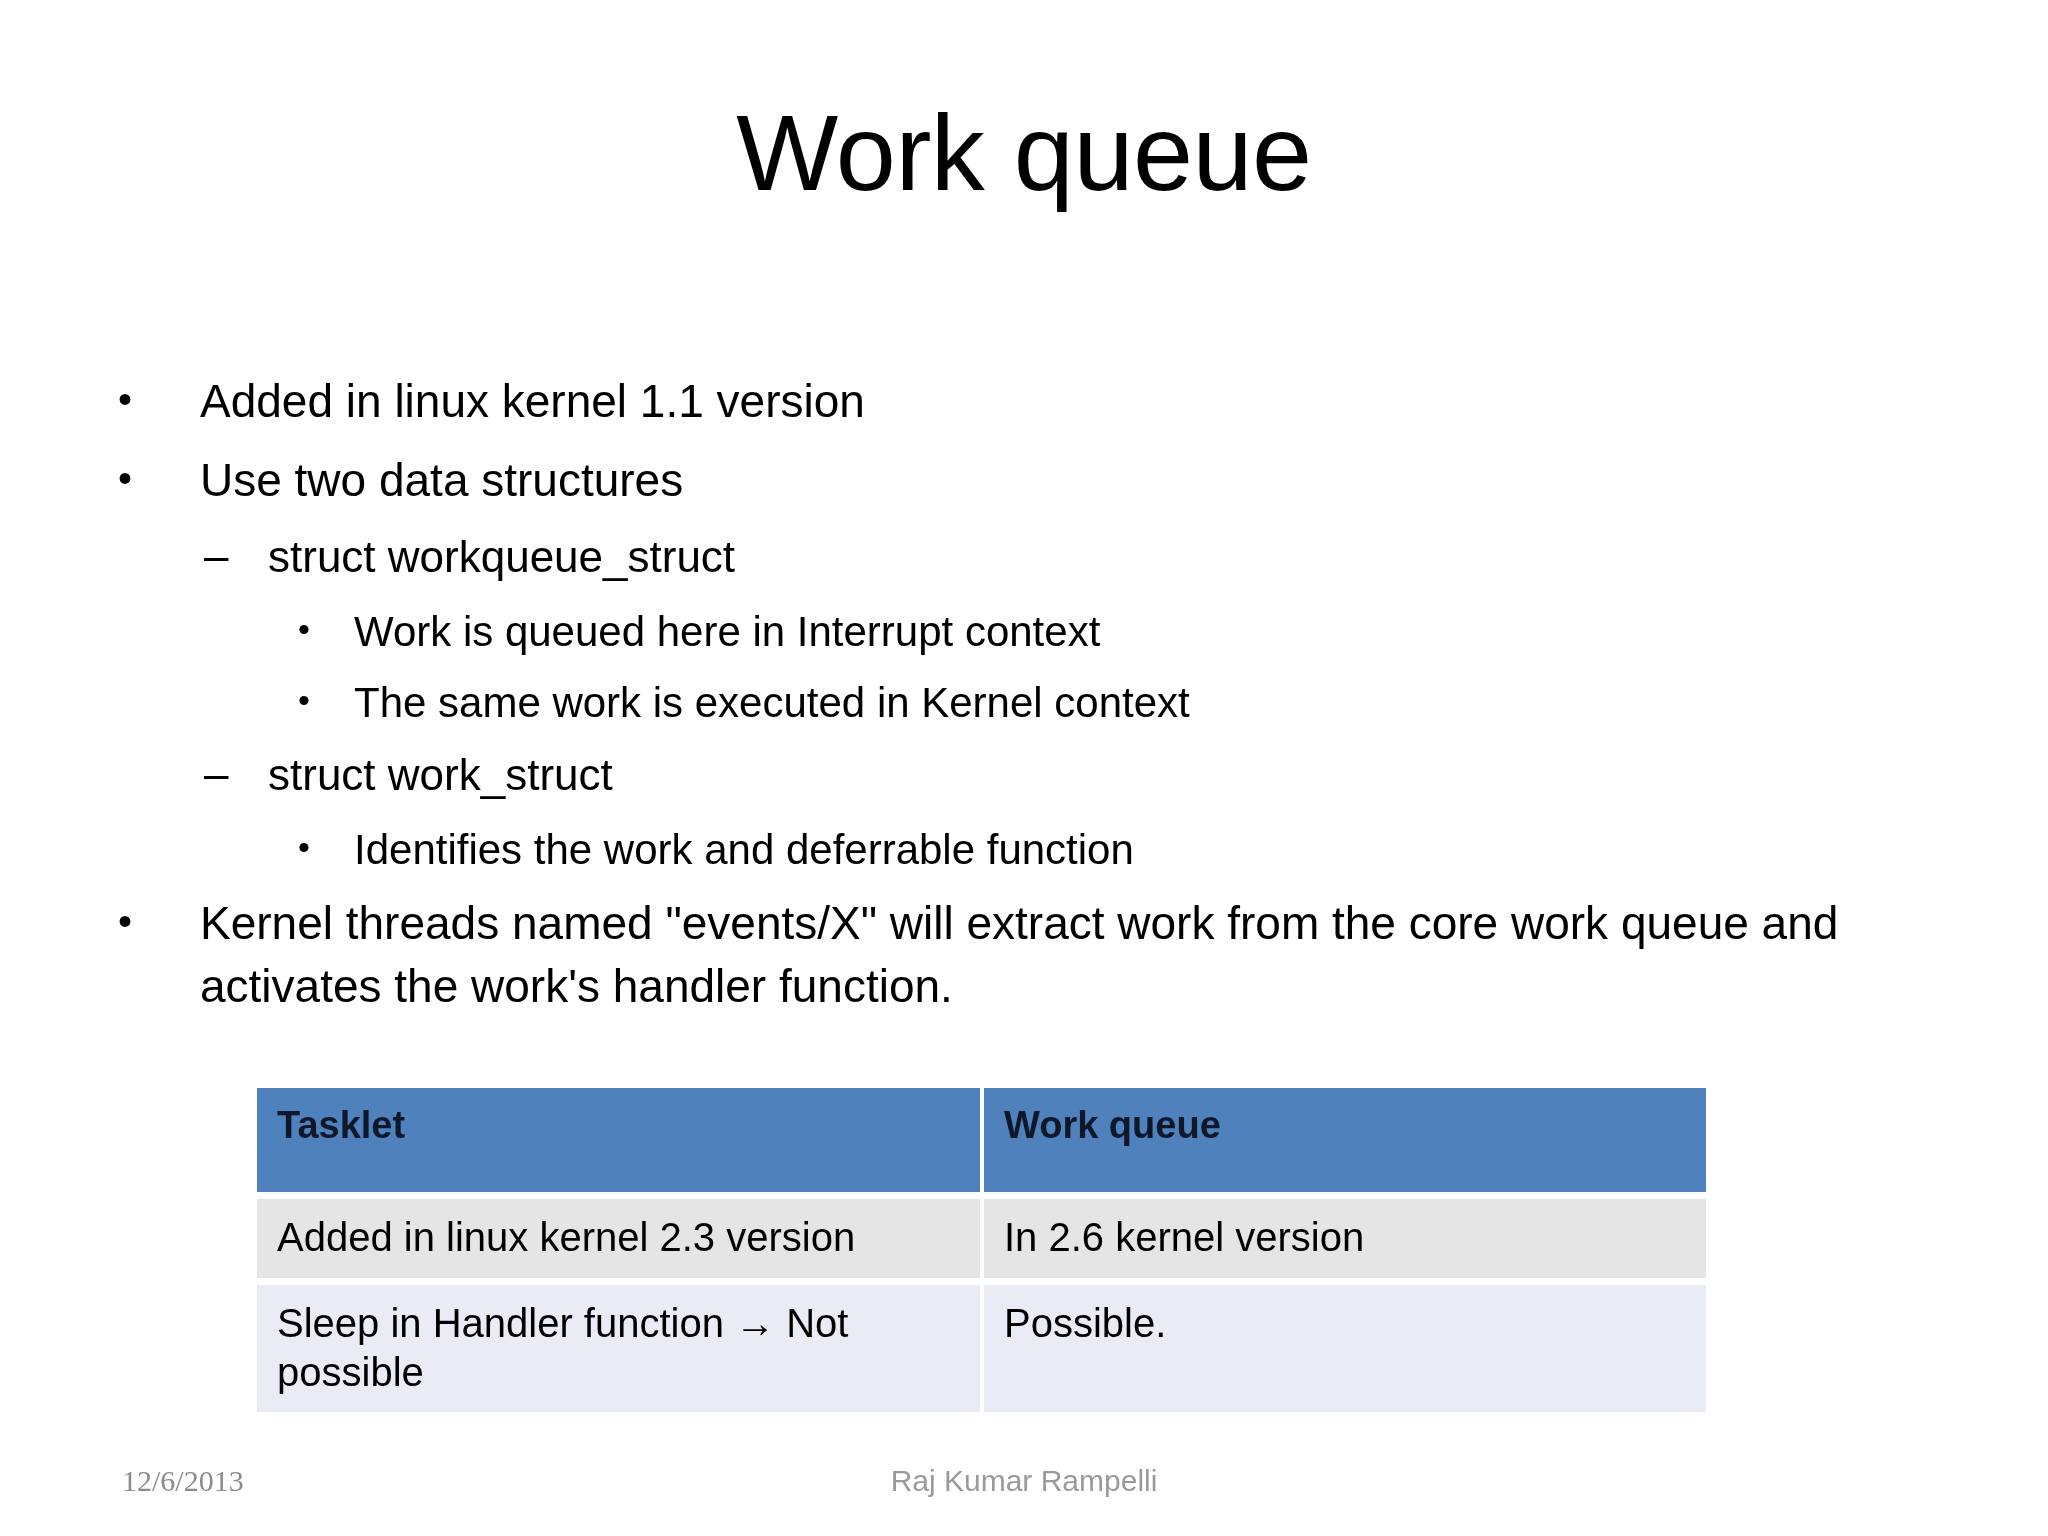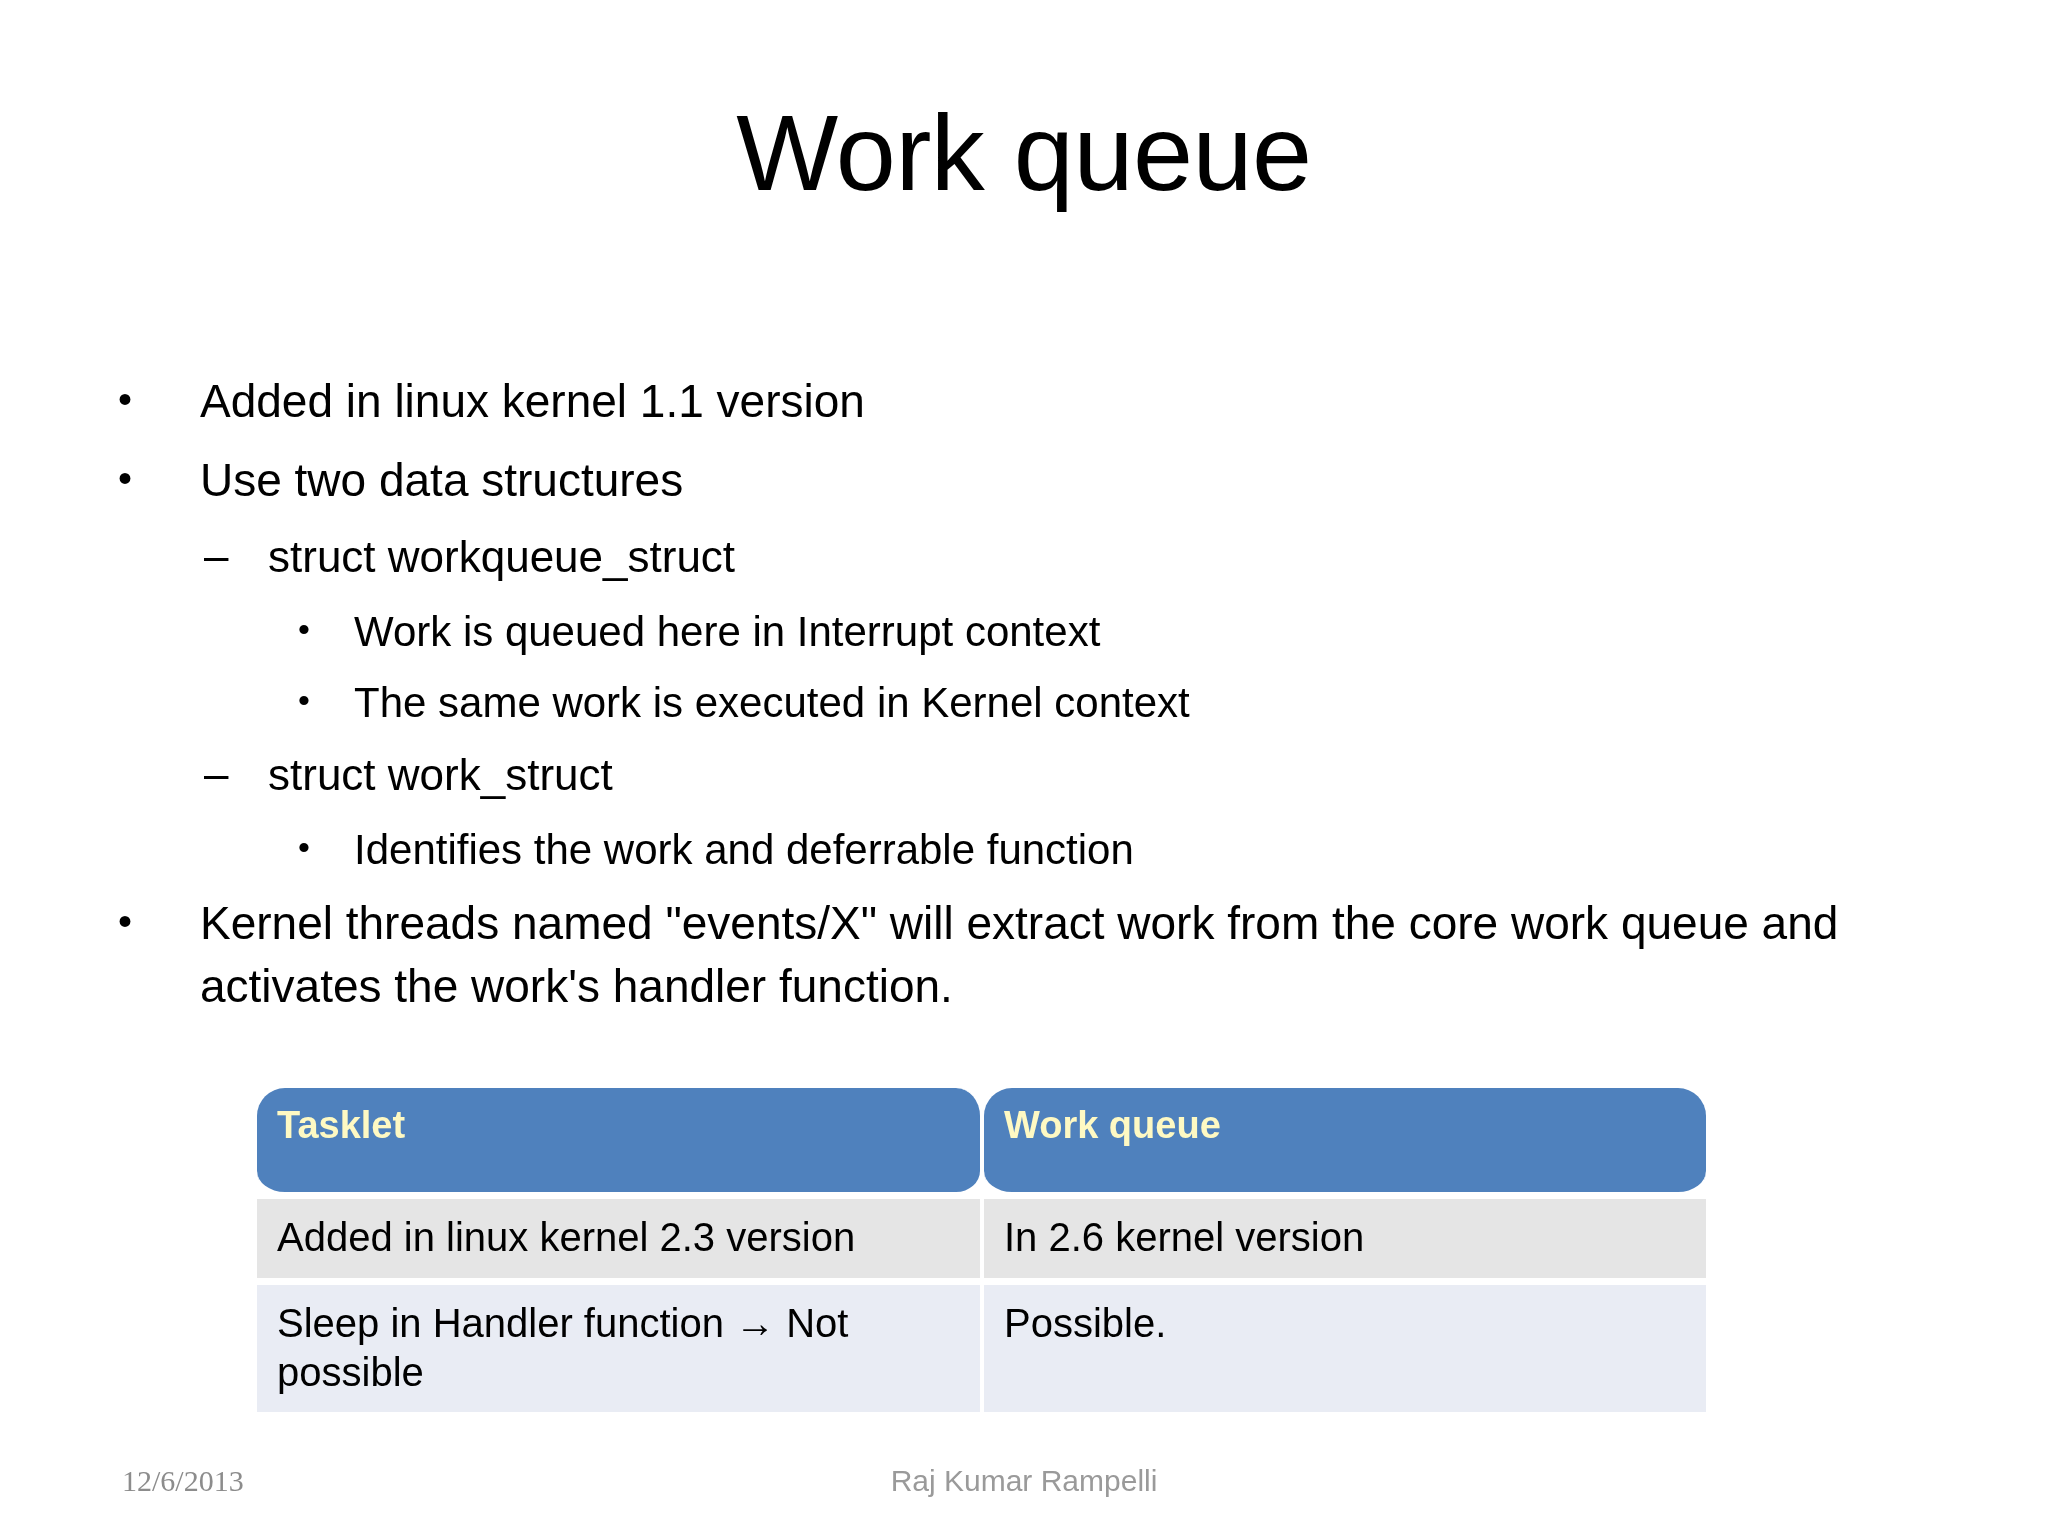--- a/index.html
+++ b/index.html
@@ -117,28 +117,27 @@
     border-spacing: 0;
     table-layout: fixed;
   }
   .cmp-table td, .cmp-table th {
     vertical-align: top;
     padding: 14px 20px 16px 20px;
     text-align: left;
   }
   .cmp-table th {
     background: #4f81bd;
-    color: #fef9c3;
+    color: #0f172a;
     font-size: 38px;
     font-weight: bold;
     line-height: 1.25;
     height: 74px;
     border-right: 4px solid #ffffff;
     border-bottom: 7px solid #ffffff;
-    border-radius: 28px;
   }
   .cmp-table th:last-child { border-right: none; }
 
   .cmp-table td {
     font-size: 40px;
     line-height: 1.22;
     color: #000000;
     border-right: 4px solid #ffffff;
     border-bottom: 7px solid #ffffff;
   }

